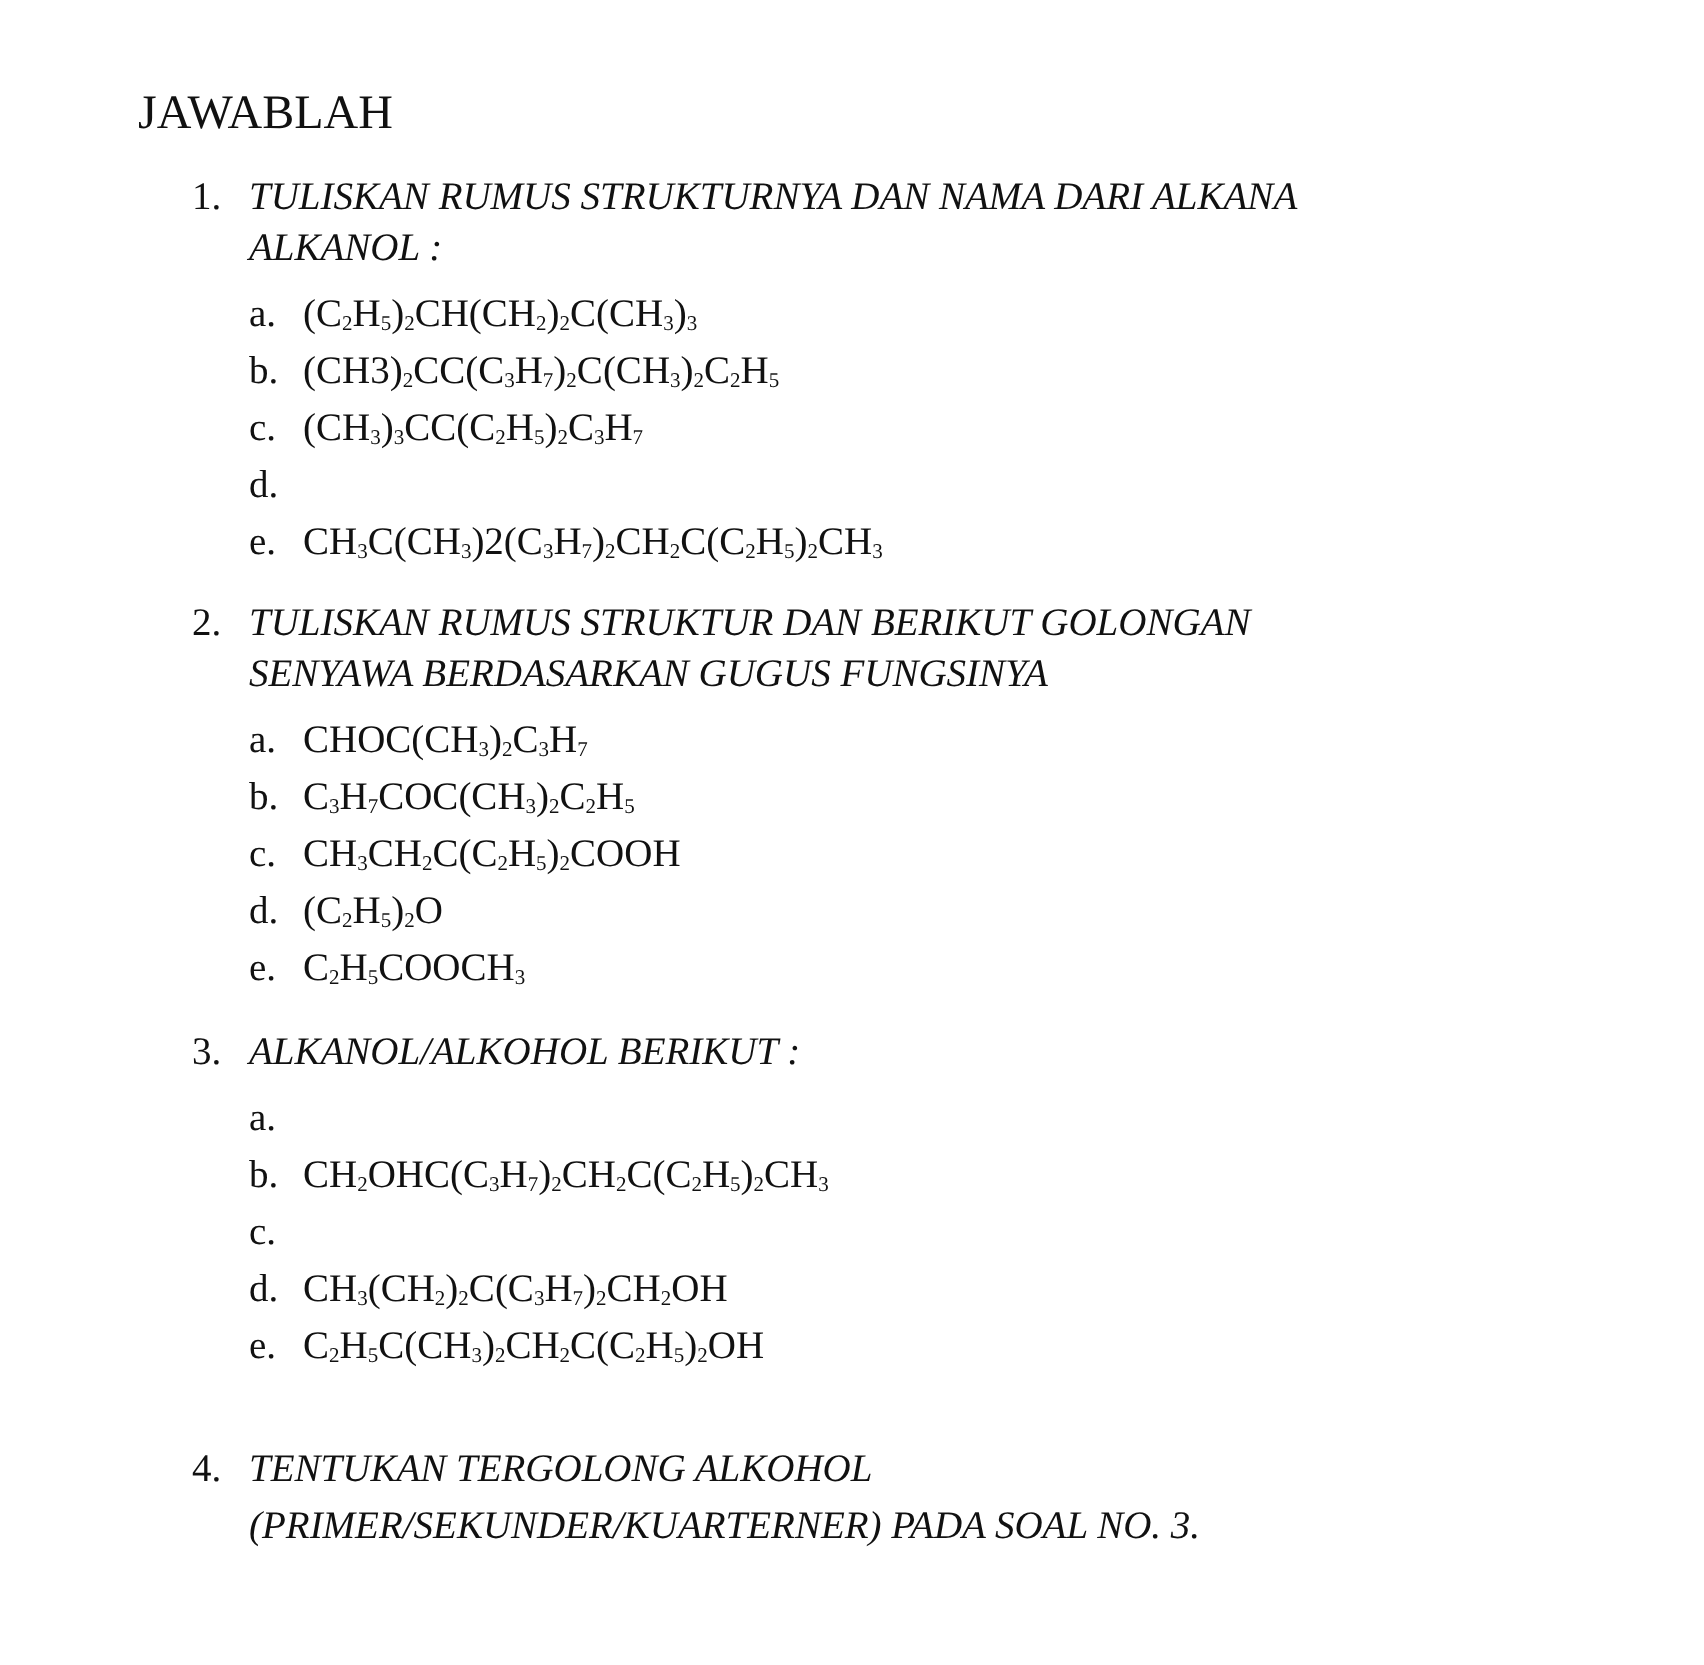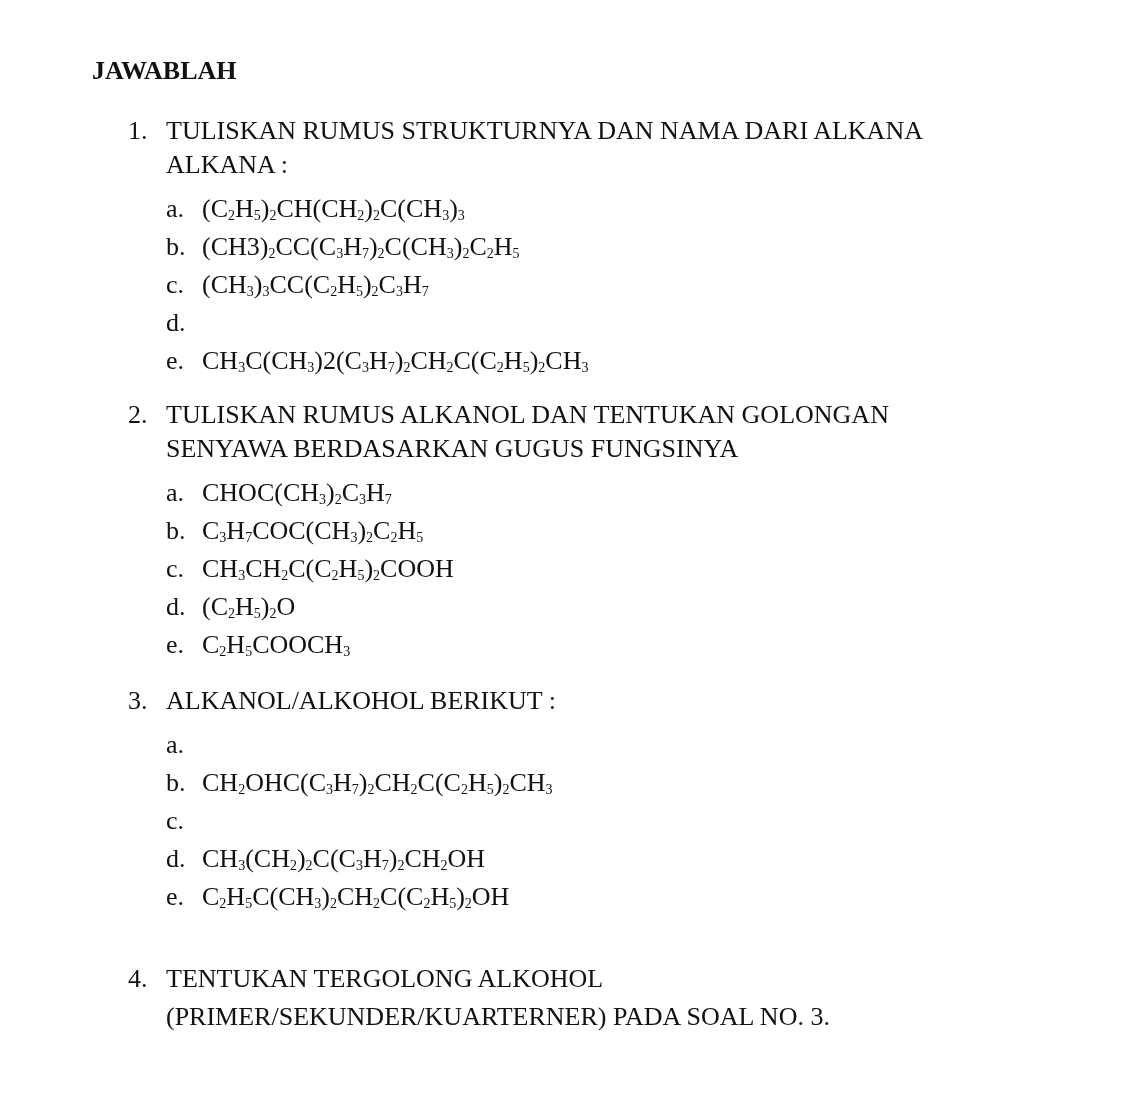--- a/index.html
+++ b/index.html
@@ -12,43 +12,43 @@
       height: 1110px;
       position: relative;
       overflow: hidden;
       font-family: "Liberation Serif", "DejaVu Serif", serif;
       color: #111111;
     }
     .page-title {
       position: absolute;
       left: 92px;
       top: 56px;
-      font-size: 26px;
+      font-size: 32px;
       letter-spacing: 0px;
-      font-weight: bold;
     }
     .question {
       position: absolute;
       left: 128px;
       font-size: 26px;
       line-height: 34px;
     }
     .q-head {
       display: flex;
     }
     .q-num {
       width: 38px;
       flex: 0 0 38px;
     }
     .q-text {
       width: 900px;
     }
     .q-text .line {
       display: block;
       white-space: nowrap;
+      font-style: italic;
     }
     .opts {
       margin-left: 38px;
       margin-top: 8px;
     }
     .opt {
       display: flex;
       height: 38px;
       line-height: 38px;
       white-space: nowrap;
@@ -70,21 +70,21 @@
 </head>
 <body>
 
 <div class="page-title">JAWABLAH</div>
 
 <div class="question" id="q1">
   <div class="q-head">
     <span class="q-num">1.</span>
     <span class="q-text">
       <span class="line">TULISKAN RUMUS STRUKTURNYA DAN NAMA DARI ALKANA</span>
-      <span class="line">ALKANA :</span>
+      <span class="line">ALKANOL :</span>
     </span>
   </div>
   <div class="opts">
     <div class="opt">
         <span class="opt-letter">a.</span>
         <span class="formula">(C<sub>2</sub>H<sub>5</sub>)<sub>2</sub>CH(CH<sub>2</sub>)<sub>2</sub>C(CH<sub>3</sub>)<sub>3</sub></span>
       </div>
     <div class="opt">
         <span class="opt-letter">b.</span>
         <span class="formula">(CH3)<sub>2</sub>CC(C<sub>3</sub>H<sub>7</sub>)<sub>2</sub>C(CH<sub>3</sub>)<sub>2</sub>C<sub>2</sub>H<sub>5</sub></span>
@@ -100,21 +100,21 @@
         <span class="opt-letter">e.</span>
         <span class="formula">CH<sub>3</sub>C(CH<sub>3</sub>)2(C<sub>3</sub>H<sub>7</sub>)<sub>2</sub>CH<sub>2</sub>C(C<sub>2</sub>H<sub>5</sub>)<sub>2</sub>CH<sub>3</sub></span>
       </div>
   </div>
 </div>
 
 <div class="question" id="q2">
   <div class="q-head">
     <span class="q-num">2.</span>
     <span class="q-text">
-      <span class="line">TULISKAN RUMUS ALKANOL DAN TENTUKAN GOLONGAN</span>
+      <span class="line">TULISKAN RUMUS STRUKTUR DAN BERIKUT GOLONGAN</span>
       <span class="line">SENYAWA BERDASARKAN GUGUS FUNGSINYA</span>
     </span>
   </div>
   <div class="opts">
     <div class="opt">
         <span class="opt-letter">a.</span>
         <span class="formula">CHOC(CH<sub>3</sub>)<sub>2</sub>C<sub>3</sub>H<sub>7</sub></span>
       </div>
     <div class="opt">
         <span class="opt-letter">b.</span>

